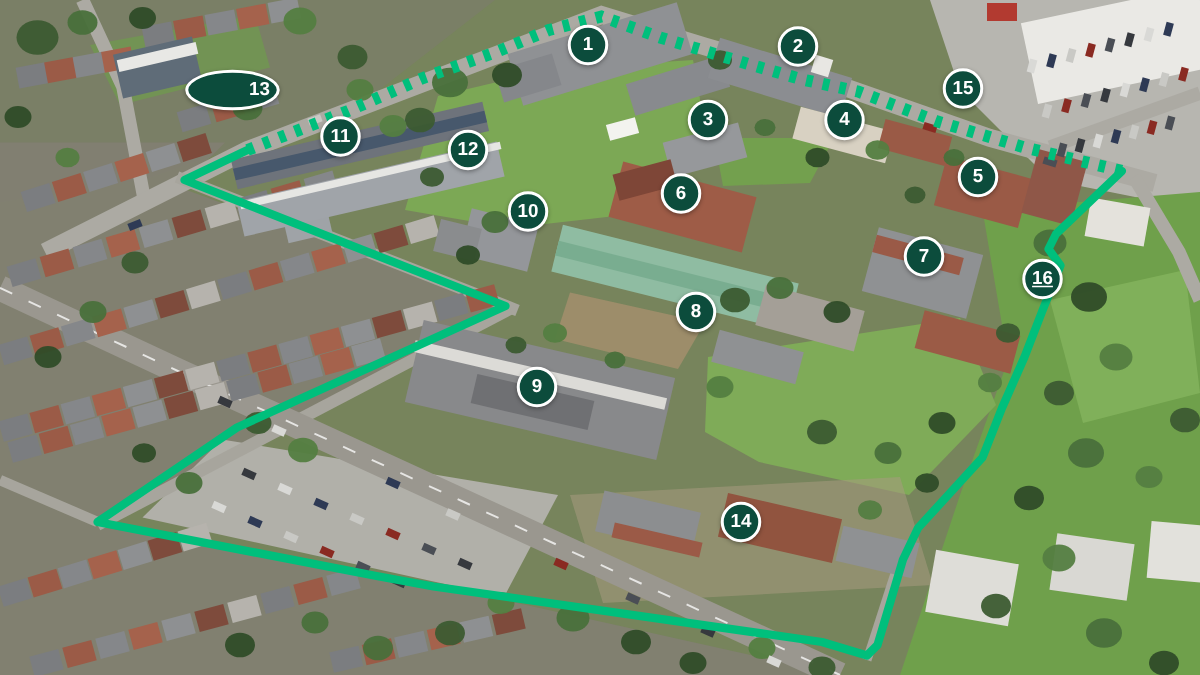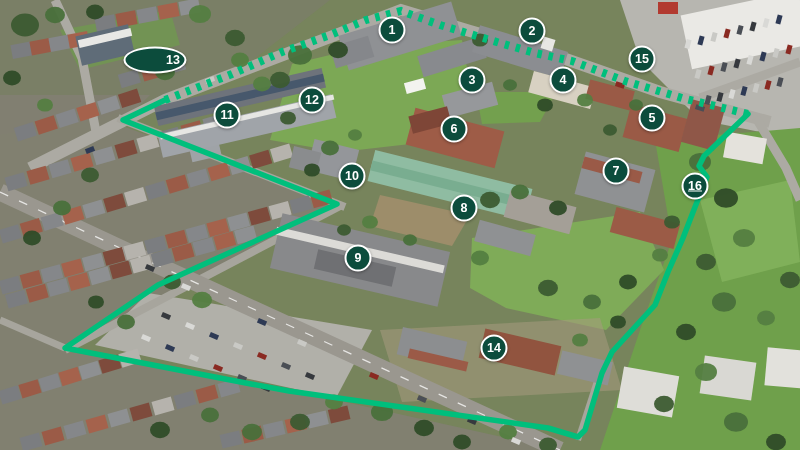--- a/index.html
+++ b/index.html
@@ -324,21 +324,21 @@
   <div id="markers">
       <div class="marker" style="left: 392px; top: 30px;">1</div>
       <div class="marker" style="left: 532px; top: 31px;">2</div>
       <div class="marker" style="left: 472px; top: 80px;">3</div>
       <div class="marker" style="left: 563px; top: 80px;">4</div>
       <div class="marker" style="left: 652px; top: 118px;">5</div>
       <div class="marker" style="left: 454px; top: 129px;">6</div>
       <div class="marker" style="left: 616px; top: 171px;">7</div>
       <div class="marker" style="left: 464px; top: 208px;">8</div>
       <div class="marker" style="left: 358px; top: 258px;">9</div>
-      <div class="marker" style="left: 352px; top: 141px; margin-top: 35px;">10</div>
-      <div class="marker" style="left: 227px; top: 91px; margin-top: 24px;">11</div>
+      <div class="marker" style="left: 352px; top: 141px;">10</div>
+      <div class="marker" style="left: 227px; top: 91px;">11</div>
       <div class="marker" style="left: 312px; top: 100px;">12</div>
       <div class="marker" style="left: 155px; top: 60px; padding-left: 36px;">13</div>
       <div class="marker" style="left: 494px; top: 348px;">14</div>
       <div class="marker" style="left: 631px; top: 59px; margin-left: 11px;">15</div>
       <div class="marker" style="left: 695px; top: 186px; text-decoration: underline;">16</div>
     </div>
 </div>
 
 </body></html>

